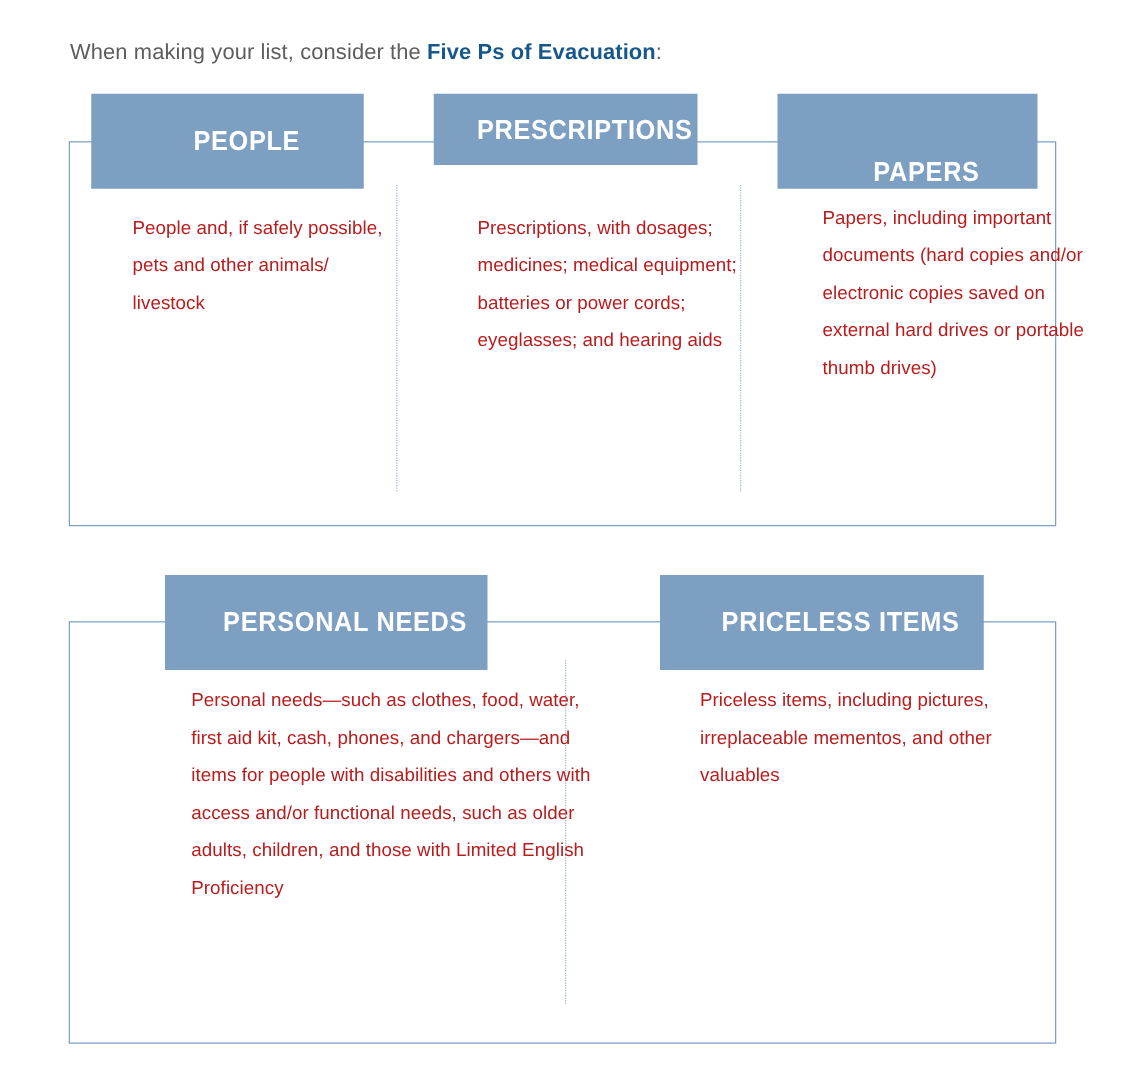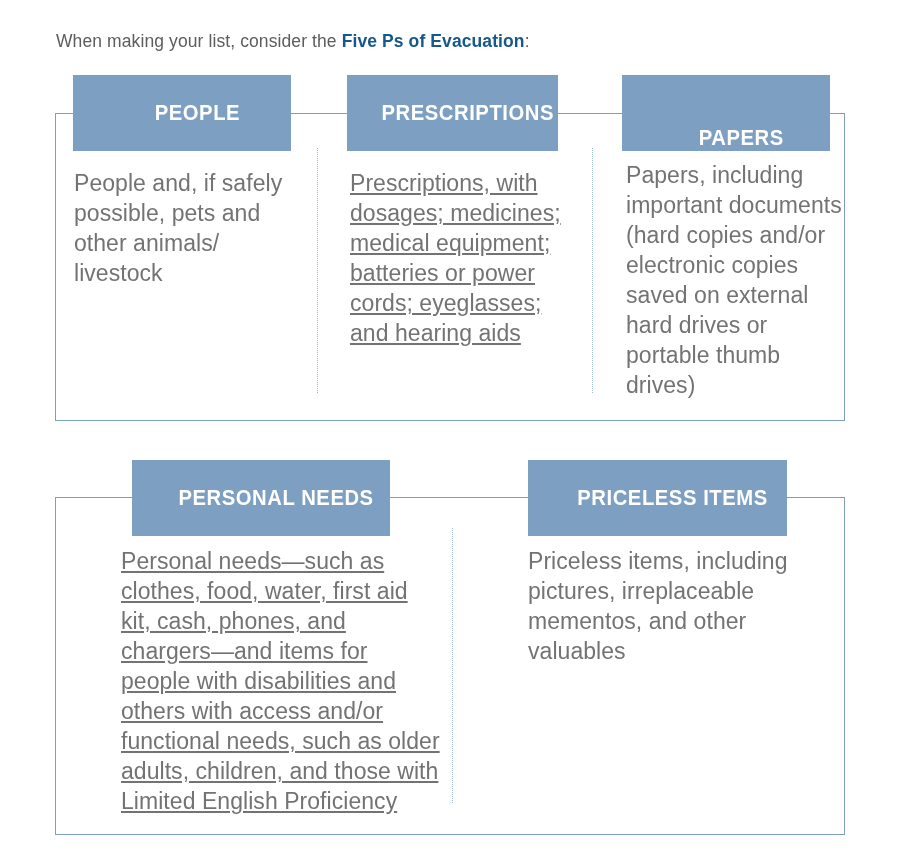--- a/index.html
+++ b/index.html
@@ -67,40 +67,41 @@
     font-weight: bold;
     font-size: 22px;
     letter-spacing: 0.6px;
     transform: scaleX(0.92);
     white-space: nowrap;
     text-transform: uppercase;
   }
 
   
   #chip-people      { left: 73px;  top: 75px; width: 218px; height: 76px; }
-  #chip-prescriptions { left: 347px; top: 75px; width: 211px; height: 76px; }
+  #chip-prescriptions { left: 347px; top: 75px; width: 211px; height: 57px; }
   #chip-papers      { left: 622px; top: 75px; width: 208px; height: 76px; align-items: flex-end; }
 
   
   #chip-personal-needs  { left: 132px; top: 460px; width: 258px; height: 76px; }
   #chip-priceless-items { left: 528px; top: 460px; width: 259px; height: 76px; }
 
   
   .body-text {
     position: absolute;
-    font-size: 23px;
+    font-size: 15px;
     line-height: 30px;
-    color: #737373;
+    color: #b91c1c;
     letter-spacing: 0.05px;
     white-space: pre-line;
+    margin-left: 32px;
   }
   #text-people        { left: 74px;  top: 168px; width: 215px; }
-  #text-prescriptions { left: 350px; top: 168px; width: 220px; text-decoration: underline; }
+  #text-prescriptions { left: 350px; top: 168px; width: 220px; }
   #text-papers        { left: 626px; top: 160px; width: 222px; }
-  #text-personal-needs   { left: 121px; top: 546px; width: 320px; text-decoration: underline; }
+  #text-personal-needs   { left: 121px; top: 546px; width: 320px; }
   #text-priceless-items  { left: 528px; top: 546px; width: 265px; }
 
   
   .divider {
     position: absolute;
     border-left: 1px dotted #9bb8d4;
     width: 0;
   }
   #divider-1-a { left: 317px; top: 148px; height: 245px; }
   #divider-1-b { left: 592px; top: 148px; height: 245px; }

